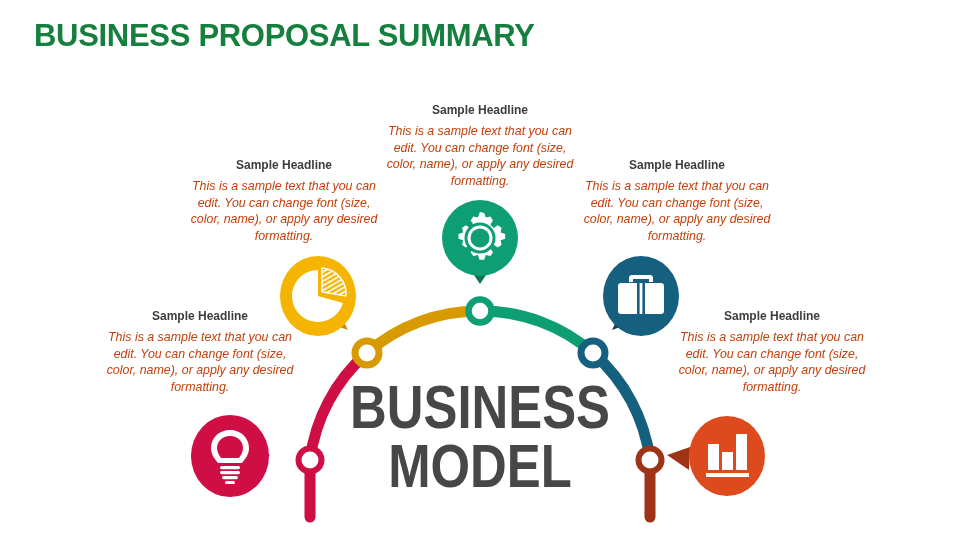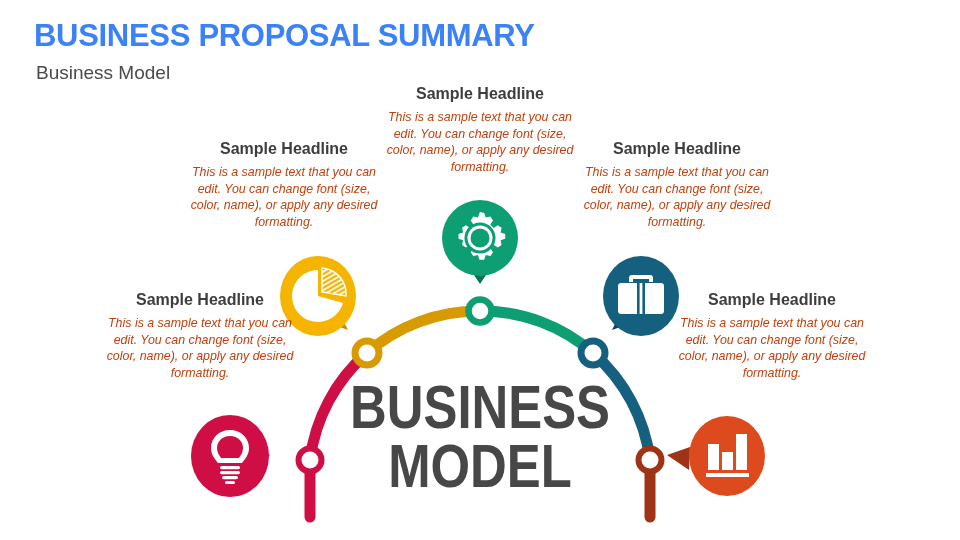--- a/index.html
+++ b/index.html
@@ -3,28 +3,28 @@
 <meta charset="utf-8">
 <style>
   html,body{margin:0;padding:0;background:#fff;}
   body{width:960px;height:540px;overflow:hidden;
        font-family:"Liberation Sans", sans-serif;color:#404040;}
   .slide{position:relative;width:960px;height:540px;background:#ffffff;}
 
   
   .title{position:absolute;left:34px;top:18px;
          font-size:31px;font-weight:bold;letter-spacing:-0.3px;
-         color:#3b82f6;font-family:"Liberation Sans", sans-serif;white-space:nowrap;}
+         color:#15803d;font-family:"Liberation Sans", sans-serif;white-space:nowrap;}
   .subtitle{position:absolute;left:36px;top:62px;
             font-size:19px;font-weight:normal;color:#4a4a4a;white-space:nowrap;}
 
   
   .block{position:absolute;text-align:center;}
-  .block .hl{font-size:16px;font-weight:bold;color:#3d3d3d;margin-bottom:5px;
-             line-height:1.25;}
+  .block .hl{font-size:12px;font-weight:bold;color:#3d3d3d;margin-bottom:5px;
+             line-height:1.25;margin-top:19px;}
   .block .bd{font-size:12.4px;font-style:italic;color:#c2410c;line-height:1.33;}
 
   .b-top   {left:380px;top:84px;width:200px;}
   .b-ul    {left:189px;top:139px;width:190px;}
   .b-ur    {left:582px;top:139px;width:190px;}
   .b-ll    {left:105px;top:290px;width:190px;}
   .b-lr    {left:677px;top:290px;width:190px;}
 
   
   .wordmark{position:absolute;left:0;top:378px;width:960px;text-align:center;
@@ -36,21 +36,20 @@
   
   .stage{position:absolute;left:0;top:0;width:960px;height:540px;}
   svg{display:block;}
 </style>
 </head>
 <body>
 
 <div class="slide">
 
   <div class="title">BUSINESS PROPOSAL SUMMARY</div>
-  <div class="subtitle">Business Model</div>
 
   <div class="stage">
   <svg width="960" height="540" viewBox="0 0 960 540" xmlns="http://www.w3.org/2000/svg">
 
     <g>
       <path d="M 310 517 L 310 463" stroke="#CE0E44" stroke-width="11" stroke-linecap="round" fill="none"></path>
       <path d="M 310 460 A 170 170 0 0 1 367 353" stroke="#CE0E44" stroke-width="11" fill="none" stroke-linecap="round"></path>
     </g>
 
     <g>

